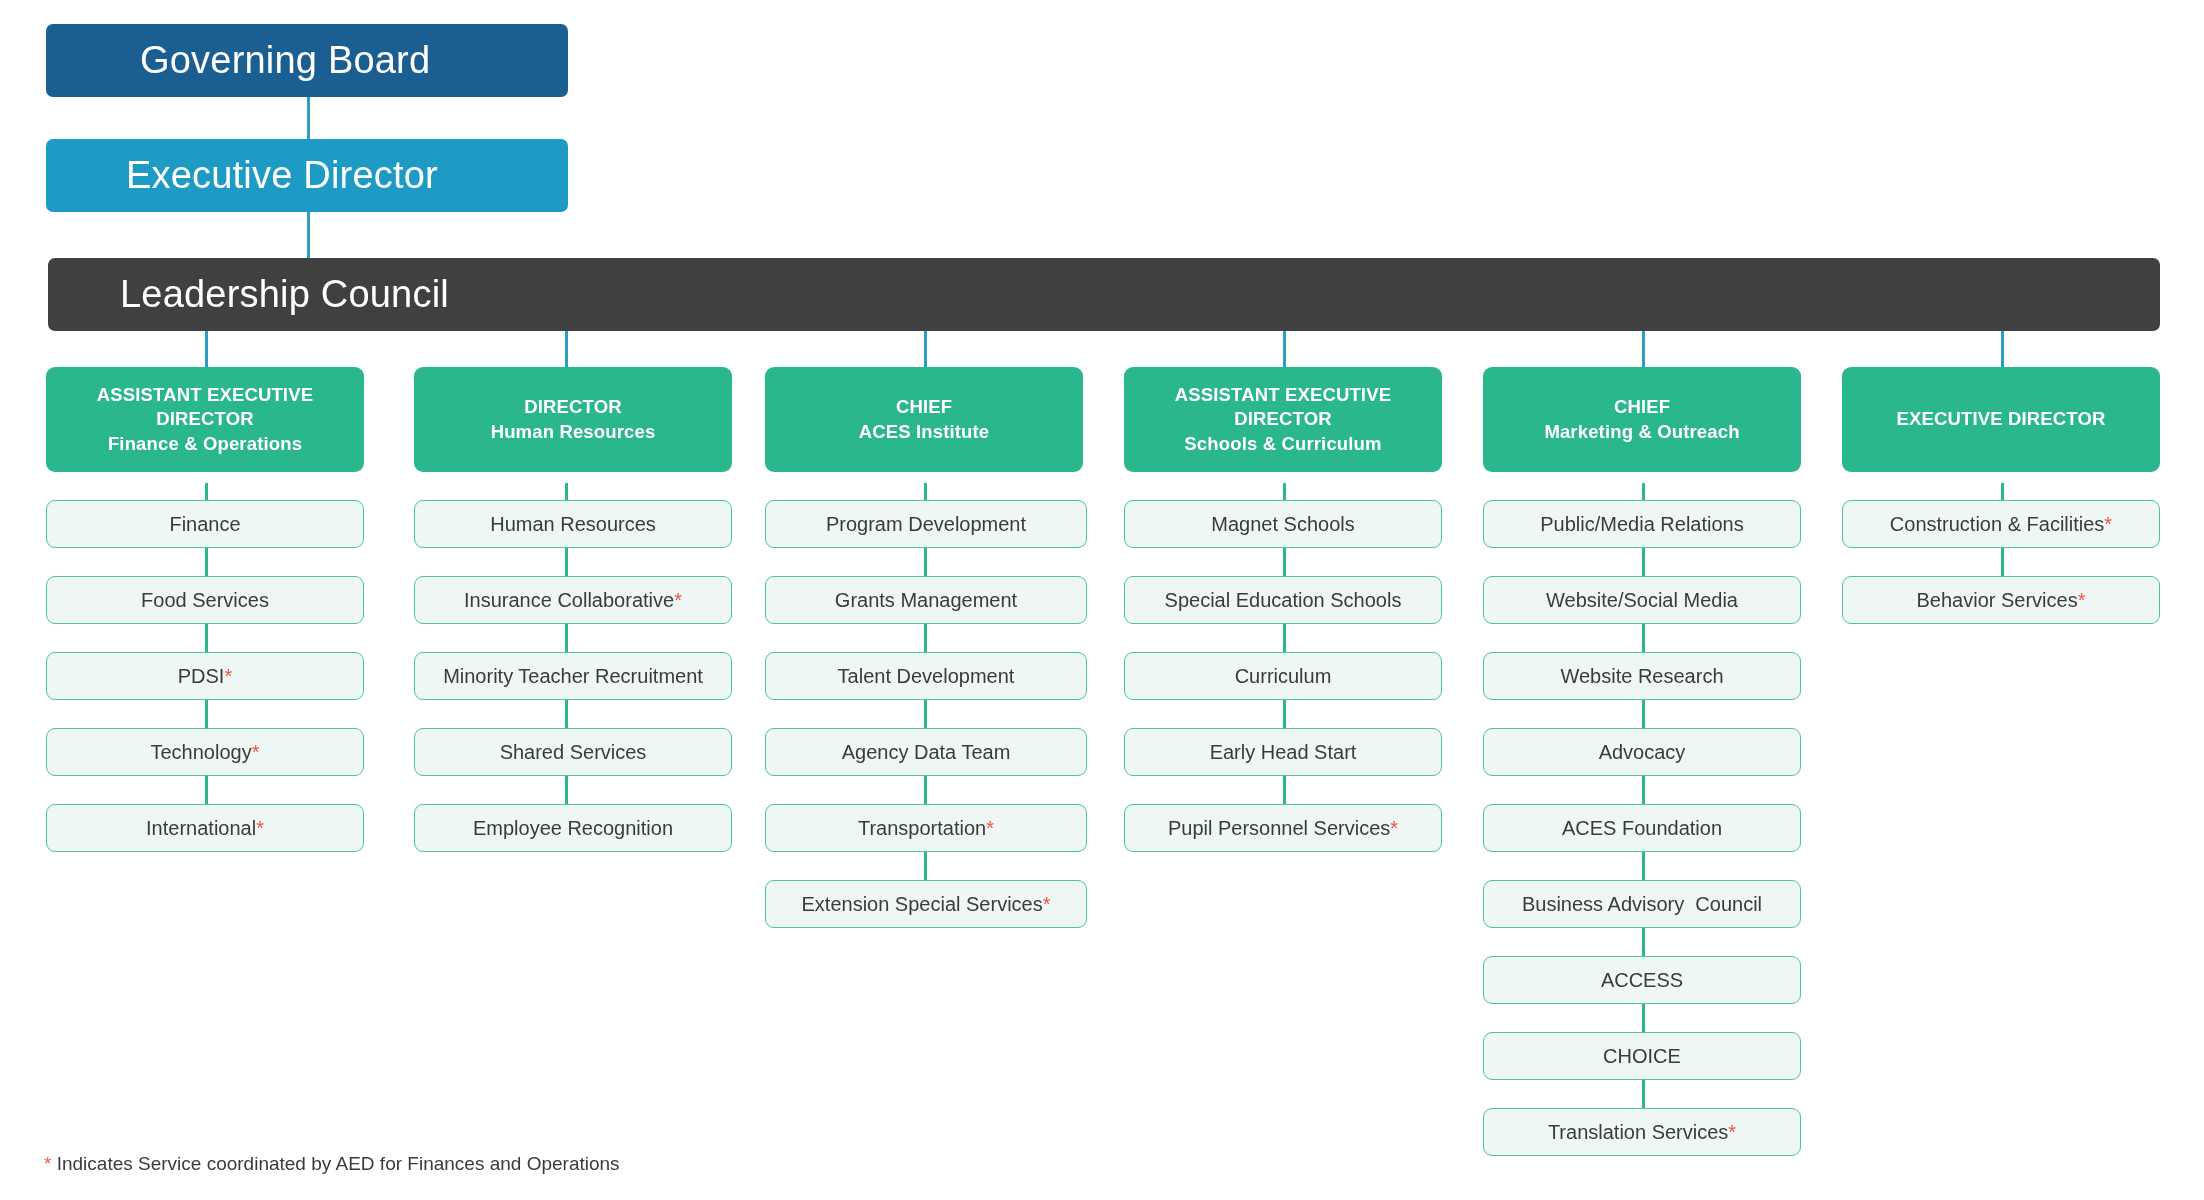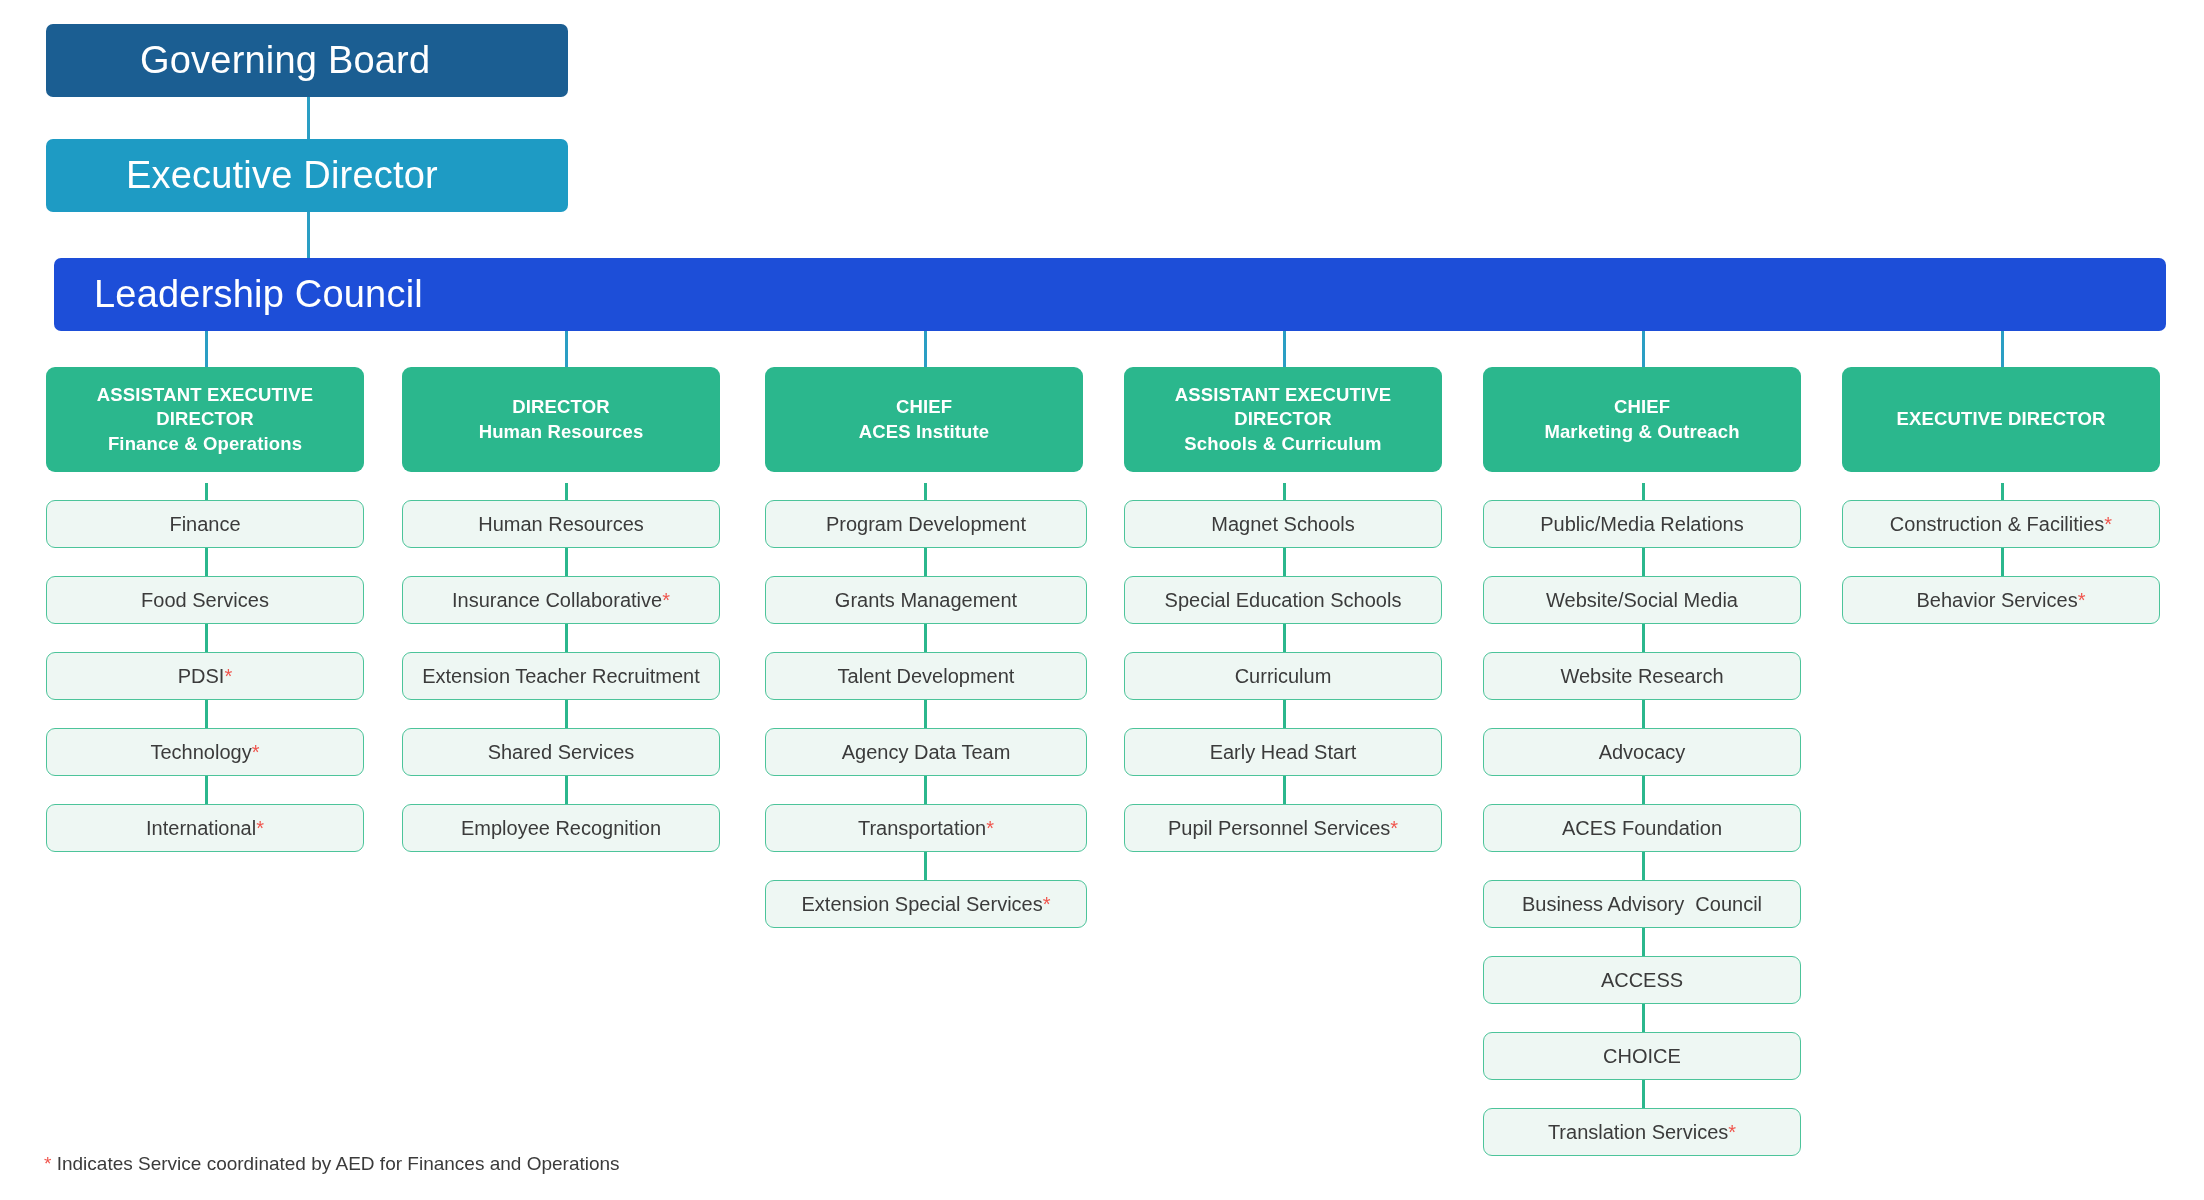--- a/index.html
+++ b/index.html
@@ -49,23 +49,23 @@
     padding-left: 94px;
   }
   #governing-board .lbl { font-size: 38px; }
   #executive-director {
     left: 46px; top: 139px; width: 522px; height: 73px;
     background: #1e9bc4;
     padding-left: 80px;
   }
   #executive-director .lbl { font-size: 38px; }
   #leadership-council {
-    left: 54px; top: 258px; width: 2112px; height: 73px;
-    background: #1d4ed8;
-    padding-left: 40px;
+    left: 48px; top: 258px; width: 2112px; height: 73px;
+    background: #404040;
+    padding-left: 72px;
   }
   #leadership-council .lbl { font-size: 38px; }
 
   
   .column {
     position: absolute;
     top: 367px;
     z-index: 2;
   }
   .dept-head {
@@ -190,35 +190,35 @@
           <div class="child-box">
             <span class="txt">Technology</span>
             <span class="ast">*</span>
           </div>
           <div class="child-box">
             <span class="txt">International</span>
             <span class="ast">*</span>
           </div>
         </div>
       </div>
-      <div class="column" style="left: 402px; width: 318px;">
+      <div class="column" style="left: 414px; width: 318px;">
         <div class="dept-head" style="width: 318px; height: 105px;">
           <div class="role">DIRECTOR</div>
           <div class="unit">Human Resources</div>
         </div>
         <div class="children" style="width: 318px;">
           <div class="child-box">
             <span class="txt">Human Resources</span>
           </div>
           <div class="child-box">
             <span class="txt">Insurance Collaborative</span>
             <span class="ast">*</span>
           </div>
           <div class="child-box">
-            <span class="txt">Extension Teacher Recruitment</span>
+            <span class="txt">Minority Teacher Recruitment</span>
           </div>
           <div class="child-box">
             <span class="txt">Shared Services</span>
           </div>
           <div class="child-box">
             <span class="txt">Employee Recognition</span>
           </div>
         </div>
       </div>
       <div class="column" style="left: 765px; width: 322px;">

